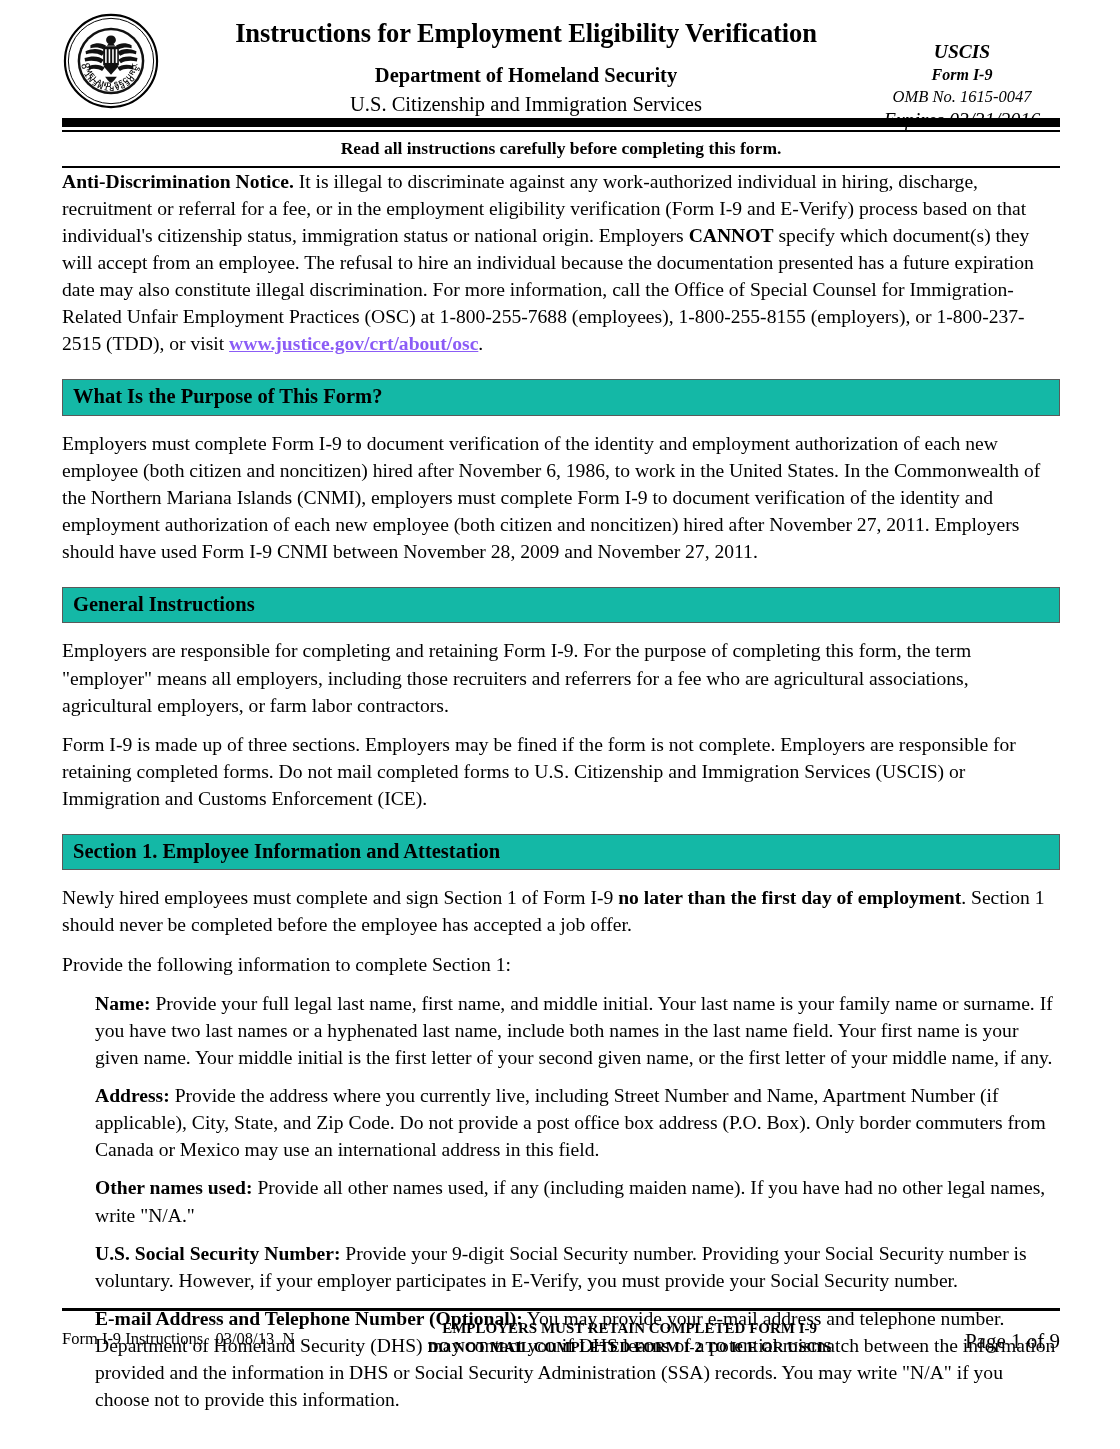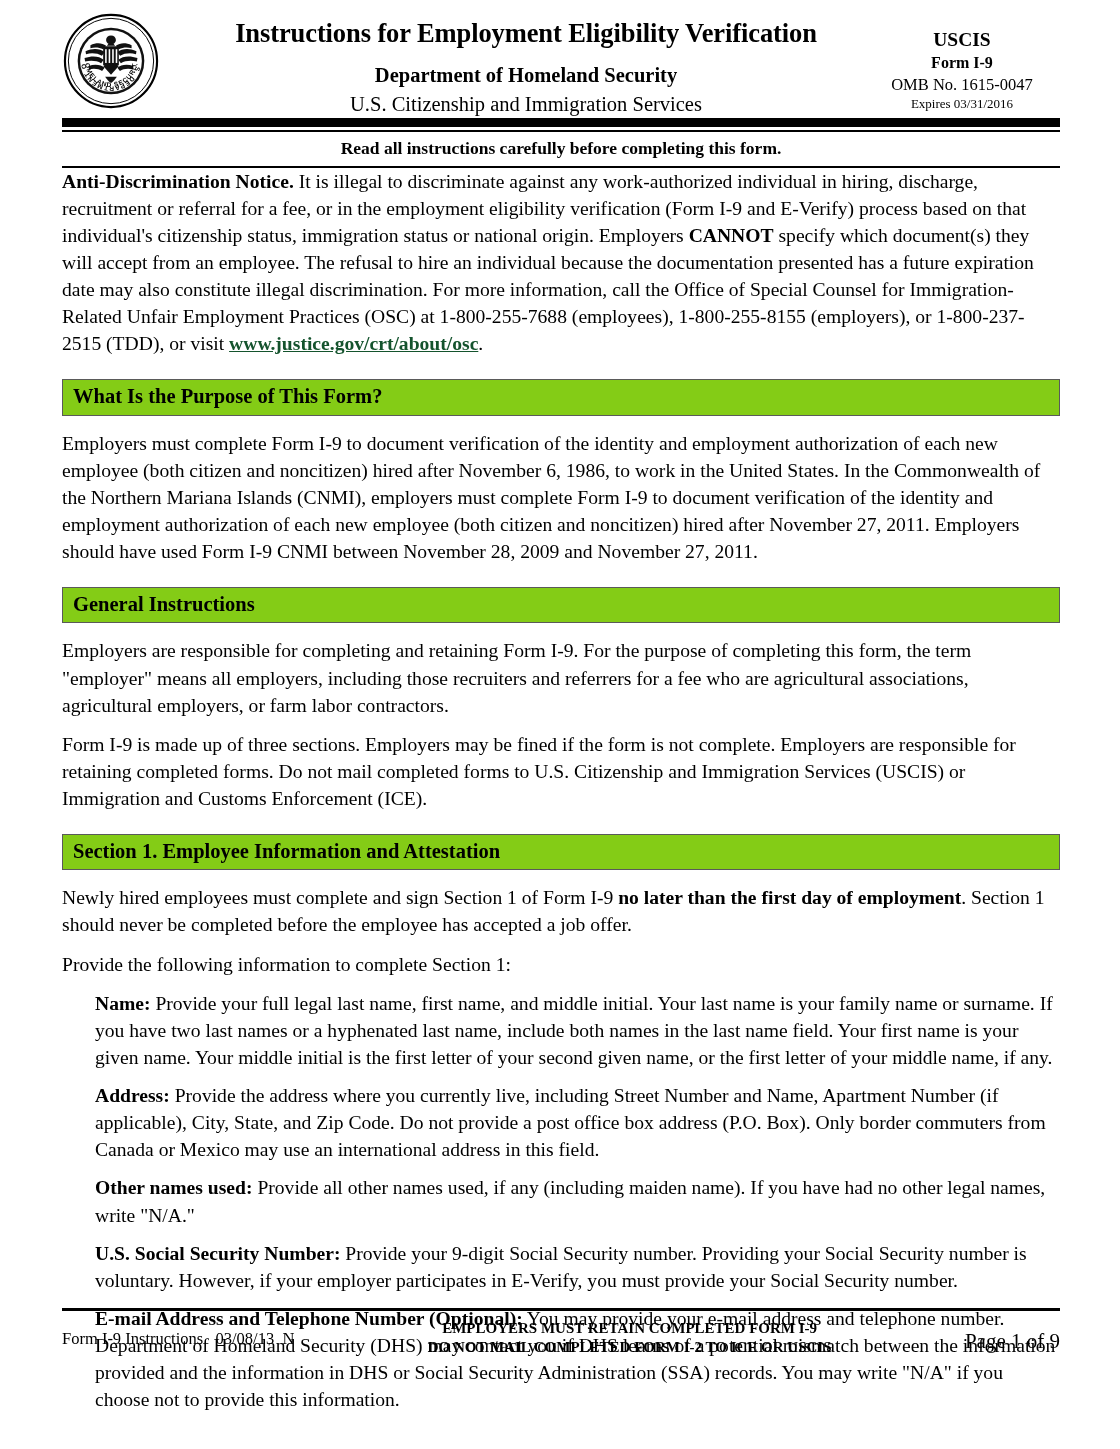--- a/index.html
+++ b/index.html
@@ -59,39 +59,40 @@
     line-height: 1.2;
   }
   .hdr-agency {
     font-size: 20.5px;
     margin-top: 4px;
     line-height: 1.2;
   }
   .header-right {
     position: absolute;
     right: 0px;
-    top: 28px;
+    top: 40px;
     width: 196px;
     text-align: center;
     line-height: 1.26;
+    font-style: italic;
   }
   .hr-uscis {
     font-size: 19.5px;
     font-weight: bold;
   }
   .hr-form {
     font-size: 16px;
     font-weight: bold;
   }
   .hr-omb {
     font-size: 16.5px;
     margin-top: 2px;
   }
   .hr-exp {
-    font-size: 13px;
+    font-size: 20px;
   }
 
   
   .rule-thick {
     height: 9px;
     background: #000000;
     margin-top: 6px;
   }
   .rule-thin {
     height: 2px;
@@ -116,28 +117,28 @@
     line-height: 1.385;
     margin: 0 0 12px 0;
     text-align: left;
   }
 
   .notice {
     margin-top: 9px;
   }
 
   a.link {
-    color: #14532d;
+    color: #8b5cf6;
     font-weight: bold;
     text-decoration: underline;
   }
 
   
   .band {
-    background: #84cc16;
+    background: #14b8a6;
     border: 1.5px solid #5a5a5a;
     box-shadow: 0 0 0 0 transparent;
     padding: 4px 10px 6px 10px;
     margin: 22px 0 14px 0;
     box-sizing: border-box;
   }
   .band-text {
     font-size: 20.5px;
     font-weight: bold;
     line-height: 1.18;

